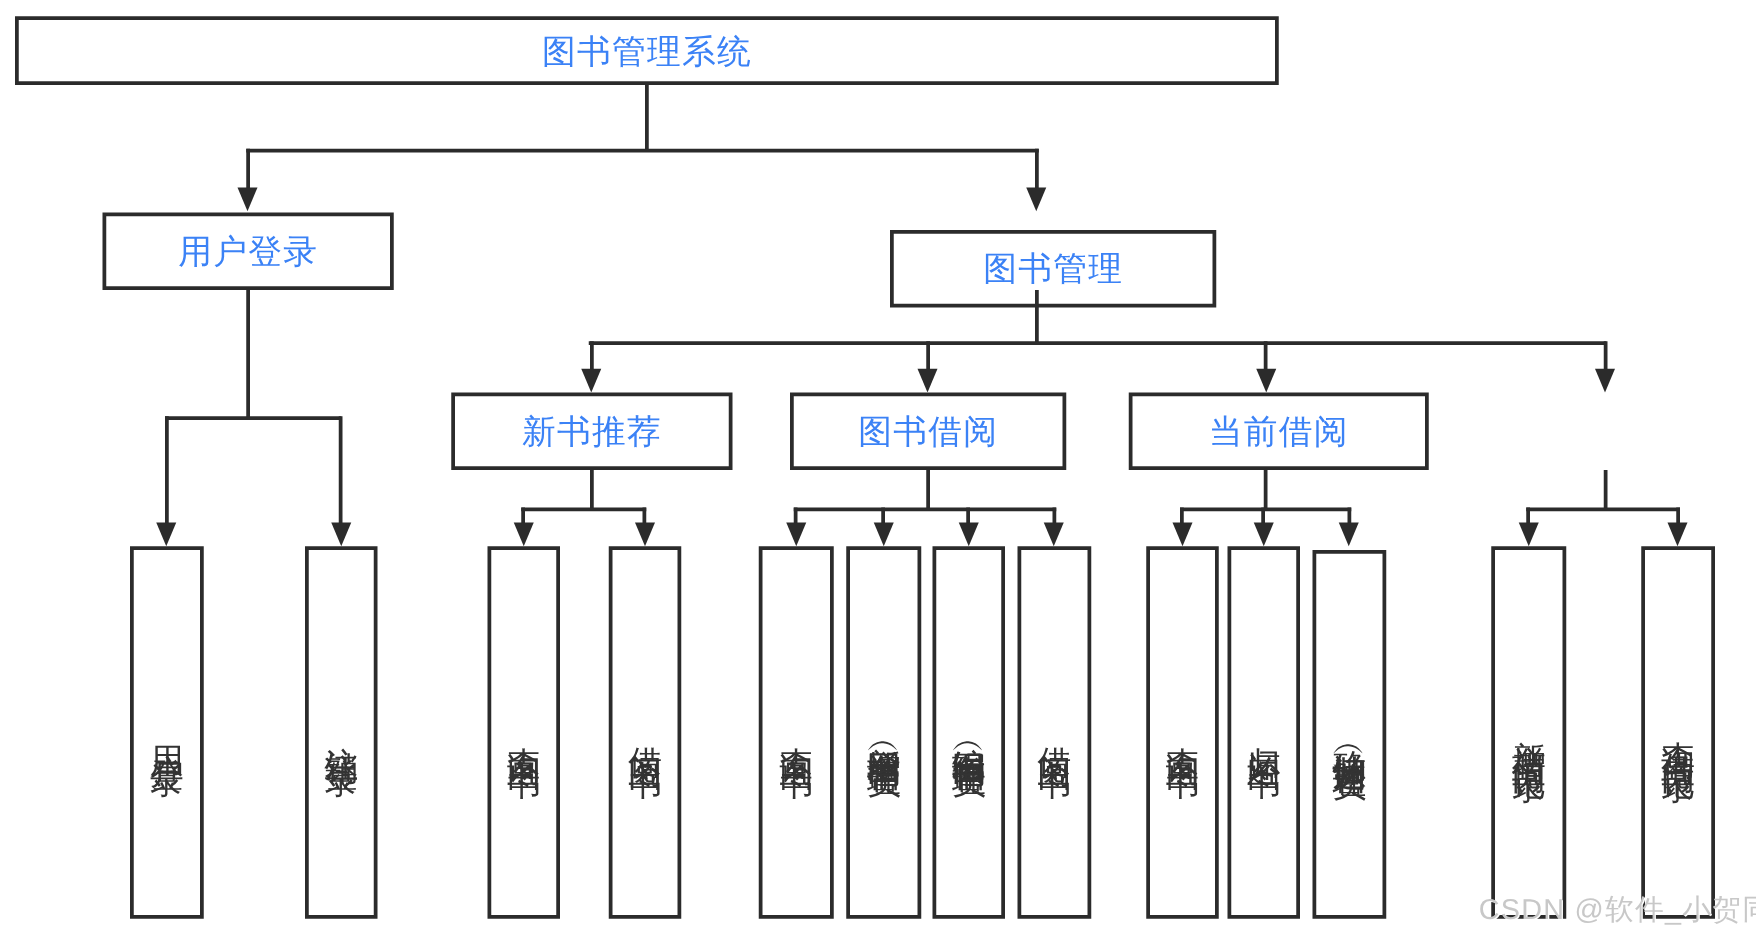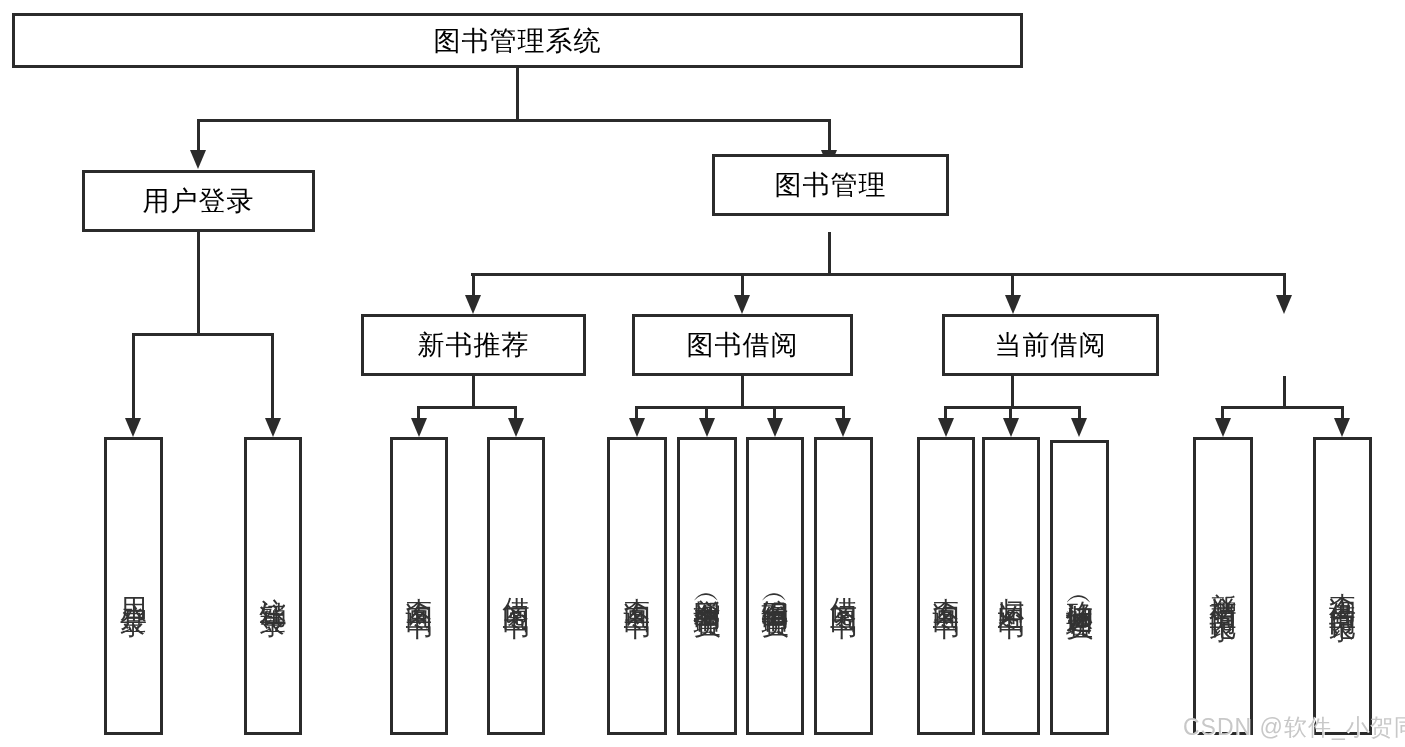--- a/index.html
+++ b/index.html
@@ -4,21 +4,21 @@
 <style>
   html,body { margin:0; padding:0; background:#ffffff; }
   #stage {
     position:relative; width:1405px; height:747px; background:#ffffff;
     font-family:"Liberation Sans", sans-serif; overflow:hidden;
   }
   .hbox {
     position:absolute; box-sizing:border-box; height:62px;
     border:3px solid #2b2b2b; background:#ffffff;
     display:flex; align-items:center; justify-content:center;
-    font-size:27px; color:#000000; letter-spacing:1px; white-space:nowrap;
+    font-size:27px; color:#3b82f6; letter-spacing:1px; white-space:nowrap;
   }
   .vbox {
     position:absolute; box-sizing:border-box; width:58px; height:298px; top:437px;
     border:3px solid #2b2b2b; background:#ffffff;
     display:flex; align-items:center; justify-content:center;
     font-size:27px; color:#333333;
   }
   .vbox span {
     writing-mode:vertical-rl; text-orientation:mixed;
     letter-spacing:5px; white-space:nowrap;
@@ -45,21 +45,21 @@
   <div class="hbox" style="left:12px;top:13px;width:1011px;height:55px">图书管理系统</div>
 
   <div class="vl" style="left:516px;top:68px;height:53px"></div>
   <div class="hl" style="left:197px;top:119px;width:634px"></div>
   <div class="vl" style="left:197px;top:119px;height:32px"></div>
   <div class="ar" style="left:190px;top:150px"></div>
   <div class="vl" style="left:828px;top:119px;height:32px"></div>
   <div class="ar" style="left:821px;top:150px"></div>
 
   <div class="hbox" style="left:82px;top:170px;width:233px">用户登录</div>
-  <div class="hbox" style="left:712px;top:154px;width:237px">图书管理</div>
+  <div class="hbox" style="left:712px;top:184px;width:261px">图书管理</div>
 
   <div class="vl" style="left:197px;top:232px;height:103px"></div>
   <div class="hl" style="left:132px;top:333px;width:141px"></div>
   <div class="vl" style="left:132px;top:333px;height:87px"></div>
   <div class="ar" style="left:125px;top:418px"></div>
   <div class="vl" style="left:271px;top:333px;height:87px"></div>
   <div class="ar" style="left:265px;top:418px"></div>
 
   <div class="vl" style="left:828px;top:232px;height:44px"></div>
   <div class="hl" style="left:471px;top:273px;width:814px"></div>
@@ -67,21 +67,21 @@
   <div class="ar" style="left:465px;top:295px"></div>
   <div class="vl" style="left:741px;top:273px;height:24px"></div>
   <div class="ar" style="left:734px;top:295px"></div>
   <div class="vl" style="left:1011px;top:273px;height:24px"></div>
   <div class="ar" style="left:1005px;top:295px"></div>
   <div class="vl" style="left:1283px;top:273px;height:24px"></div>
   <div class="ar" style="left:1276px;top:295px"></div>
 
   <div class="hbox" style="left:632px;top:314px;width:221px">图书借阅</div>
   <div class="hbox" style="left:361px;top:314px;width:225px">新书推荐</div>
-  <div class="hbox" style="left:942px;top:314px;width:217px">当前借阅</div>
+  <div class="hbox" style="left:903px;top:314px;width:240px">当前借阅</div>
 
   <div class="vl" style="left:472px;top:376px;height:31px"></div>
   <div class="hl" style="left:417px;top:406px;width:100px"></div>
   <div class="vl" style="left:417px;top:406px;height:14px"></div>
   <div class="ar" style="left:411px;top:418px"></div>
   <div class="vl" style="left:514px;top:406px;height:14px"></div>
   <div class="ar" style="left:508px;top:418px"></div>
 
   <div class="vl" style="left:741px;top:376px;height:31px"></div>
   <div class="hl" style="left:635px;top:406px;width:210px"></div>

